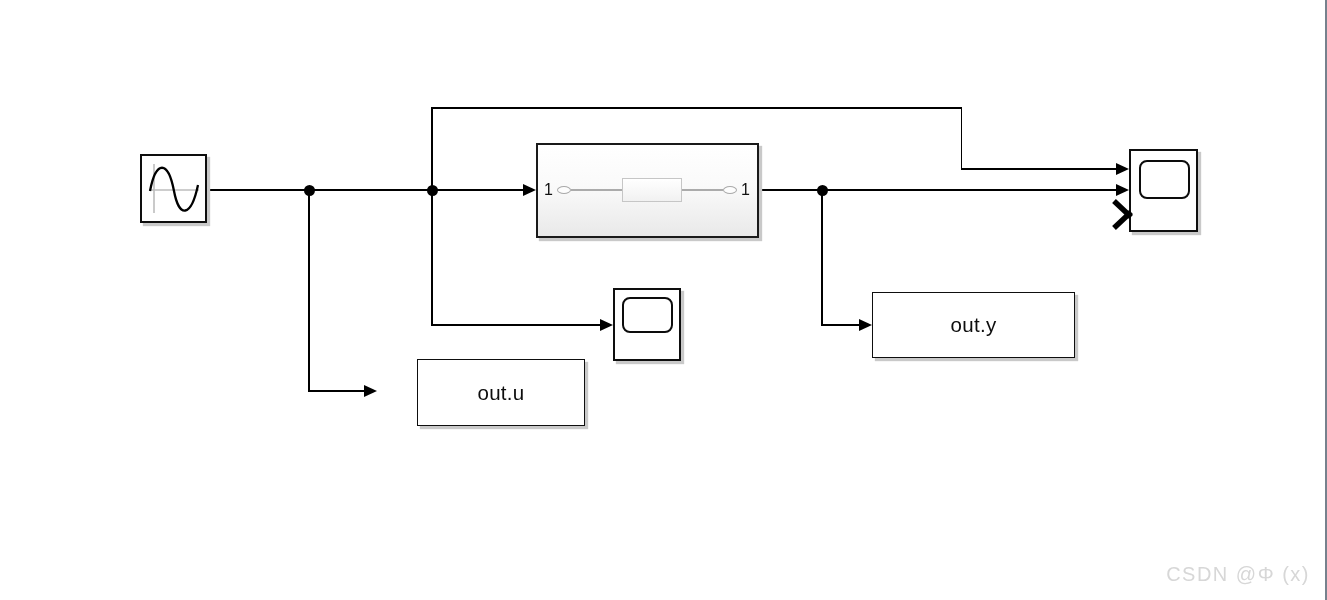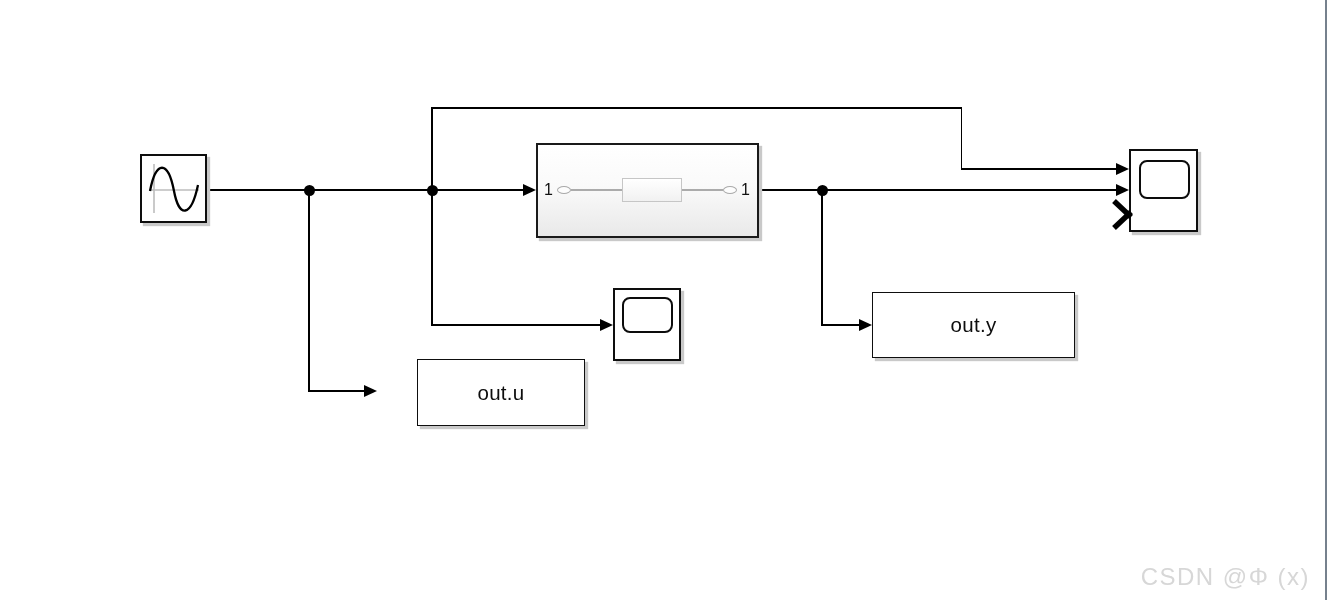--- a/index.html
+++ b/index.html
@@ -82,21 +82,21 @@
   .scope-screen {
     position: absolute;
     border: 2.6px solid #0c0c0c;
     border-radius: 8px;
     background: #ffffff;
     box-sizing: border-box;
   }
   .watermark {
     position: absolute;
     right: 17px; top: 563px;
-    font-size: 24px;
+    font-size: 20px;
     letter-spacing: 1.5px;
     color: var(--watermark, #d7d7d7);
     text-shadow: 1px 1px 0 #ffffff;
     user-select: none;
   }
   svg { display: block; }
 </style>
 </head>
 <body>
 

